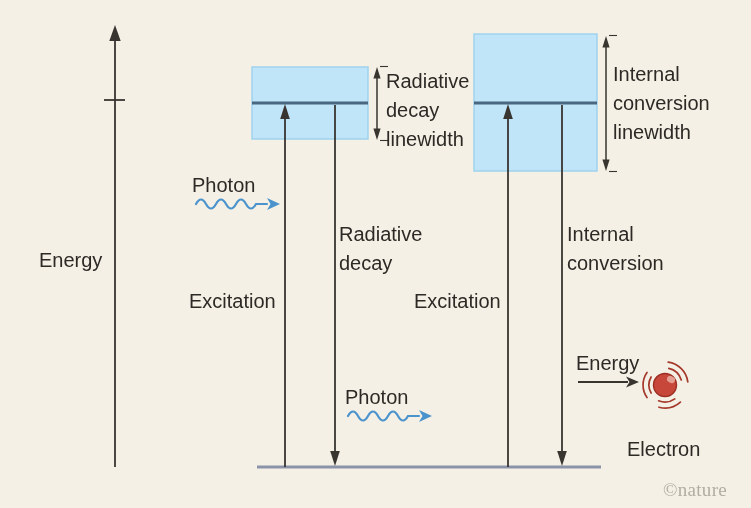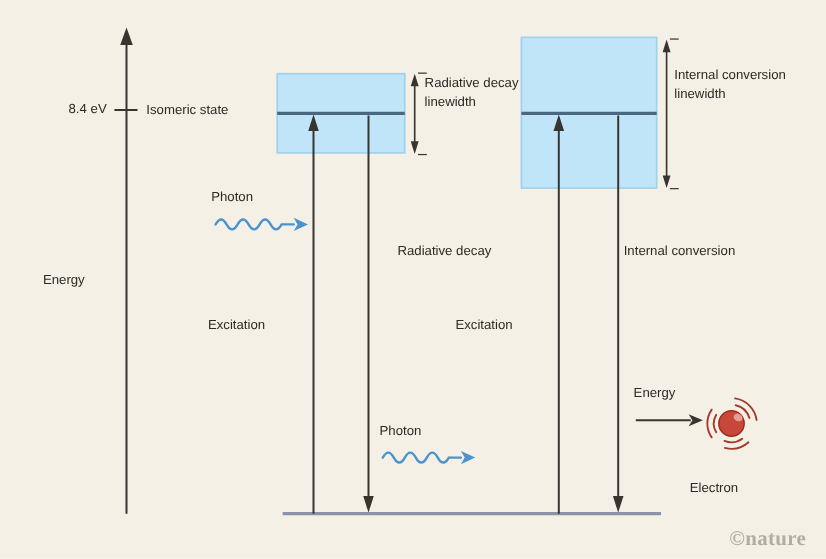--- a/index.html
+++ b/index.html
@@ -6,30 +6,30 @@
   .stage{
     position:relative;
     width:751px;height:508px;
     background:#f4f0e6;
     font-family:"Liberation Sans", sans-serif;
     overflow:hidden;
   }
   .stage svg{position:absolute;left:0;top:0;}
   .lbl{
     position:absolute;
-    font-size:12px;
+    font-size:20px;
     line-height:1.45;
     color:#2d2a26;
     white-space:normal;
   }
   .lbl.right{text-align:right;}
   .credit{
     position:absolute;
     font-family:"Liberation Serif", serif;
-    font-weight:700;
+    font-weight:400;
     font-size:19px;
     letter-spacing:0.3px;
     color:#b2ada2;
   }
 </style>
 </head>
 <body>
 
 <div class="stage">
 
@@ -107,31 +107,29 @@
         <path d="M668.2 362.2 A23 23 0 0 1 687.8 381.8"></path>
         <path d="M668.8 368.4 A17 17 0 0 1 681.3 380"></path>
         <path d="M674.8 398.9 A17 17 0 0 1 658.6 400.8"></path>
         <path d="M680.4 402.1 A23 23 0 0 1 659 407.2"></path>
       </g>
       <circle cx="665" cy="385" r="11.5" fill="#c8473b" stroke="#9c2d22" stroke-width="1.4"></circle>
       <ellipse cx="671" cy="379.5" rx="4.2" ry="3.3" fill="#e59e92" transform="rotate(25 671 379.5)"></ellipse>
     </g>
   </svg>
 
-  <div class="lbl right" style="left:18px;top:91px;width:79px;">8.4 eV</div>
 
-  <div class="lbl" style="left:133px;top:92px;width:92px;">Isomeric state</div>
 
   <div class="lbl" style="left:39px;top:246px;">Energy</div>
 
   <div class="lbl" style="left:192px;top:171px;">Photon</div>
 
   <div class="lbl" style="left:189px;top:287px;">Excitation</div>
 
-  <div class="lbl" style="left:358px;top:220px;width:92px;text-align:center;">Radiative decay</div>
+  <div class="lbl" style="left:339px;top:220px;width:92px;">Radiative decay</div>
 
   <div class="lbl" style="left:386px;top:67px;width:90px;">Radiative decay linewidth</div>
 
   <div class="lbl" style="left:345px;top:383px;">Photon</div>
 
   <div class="lbl" style="left:414px;top:287px;">Excitation</div>
 
   <div class="lbl" style="left:613px;top:60px;width:118px;">Internal conversion linewidth</div>
 
   <div class="lbl" style="left:567px;top:220px;width:112px;">Internal conversion</div>

